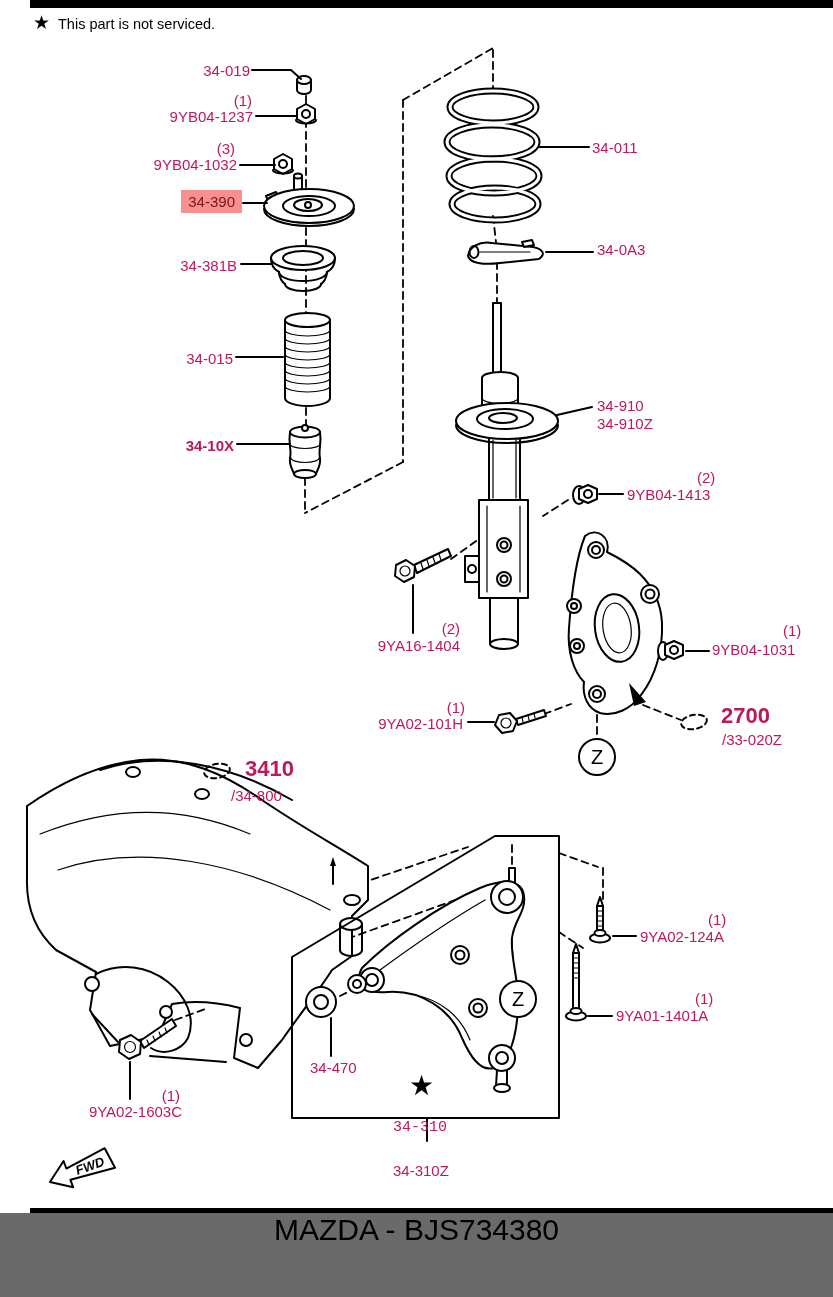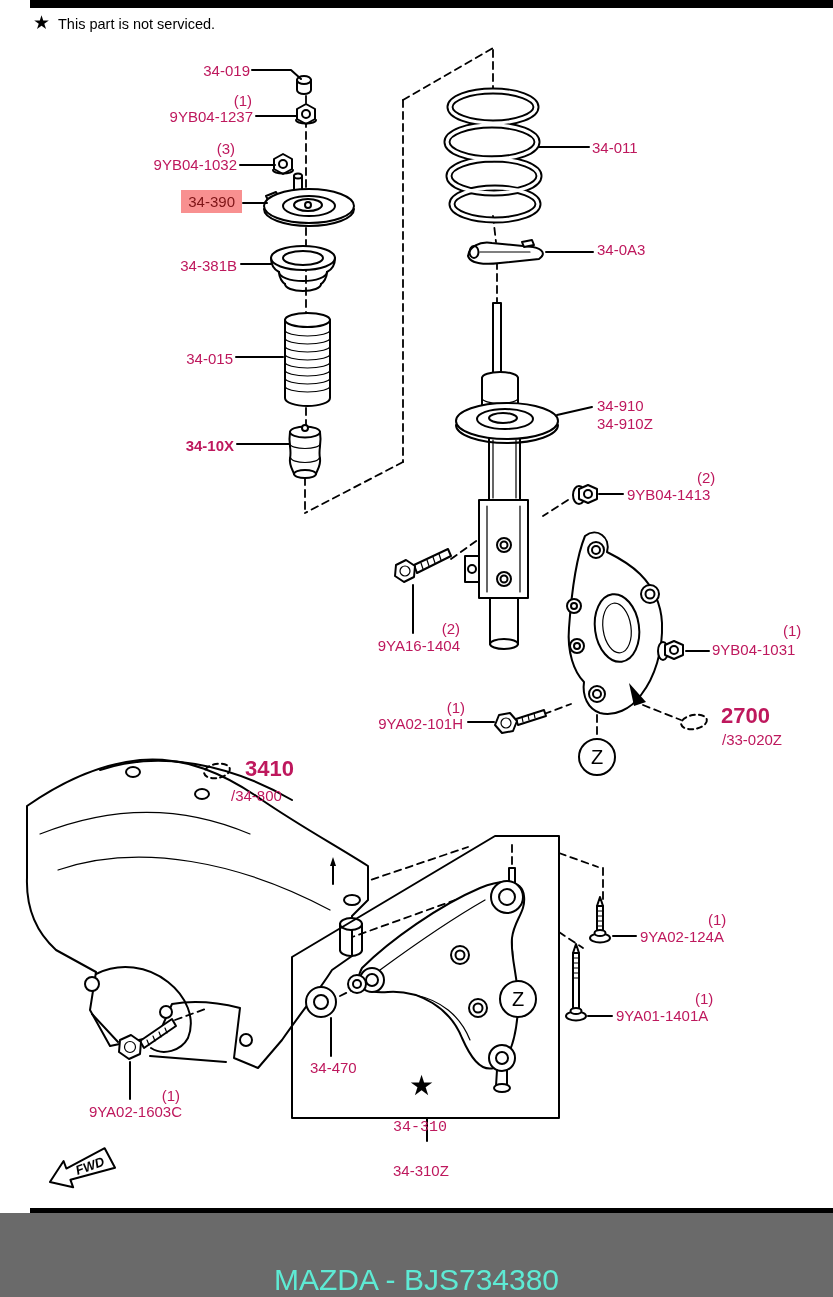--- a/index.html
+++ b/index.html
@@ -19,21 +19,21 @@
   .lbl{position:absolute;font-size:15px;line-height:17px;color:#be185d;white-space:nowrap;}
   .big{font-size:22px;font-weight:bold;line-height:22px;}
   .hl{background:#f89090;color:#7d1416;padding:3px 7px;}
   .note-star{position:absolute;left:33px;top:11px;font-size:19px;}
   .note-text{position:absolute;left:58px;top:16px;font-size:14.5px;}
   .zmark{position:absolute;width:34px;height:34px;border:2.5px solid #000;border-radius:50%;
          display:flex;align-items:center;justify-content:center;font-size:20px;background:#fff;}
   .boxstar{position:absolute;left:409px;top:1072px;font-size:28px;line-height:28px;}
   #footline{position:absolute;left:30px;top:1208px;width:803px;height:5px;background:#000;}
   #footer{position:absolute;left:0;top:1213px;width:833px;height:84px;background:#6a6a6a;
-          display:flex;align-items:flex-end;justify-content:center;color:#5eead4;font-size:30px;}
+          display:flex;align-items:flex-start;justify-content:center;color:#000000;font-size:30px;}
   #footer .gap{margin-left:42px;}
 </style>
 </head>
 <body>
 
 <div id="page">
 
   <div id="topstrip"></div>
 
   <span class="note-star">★</span>

